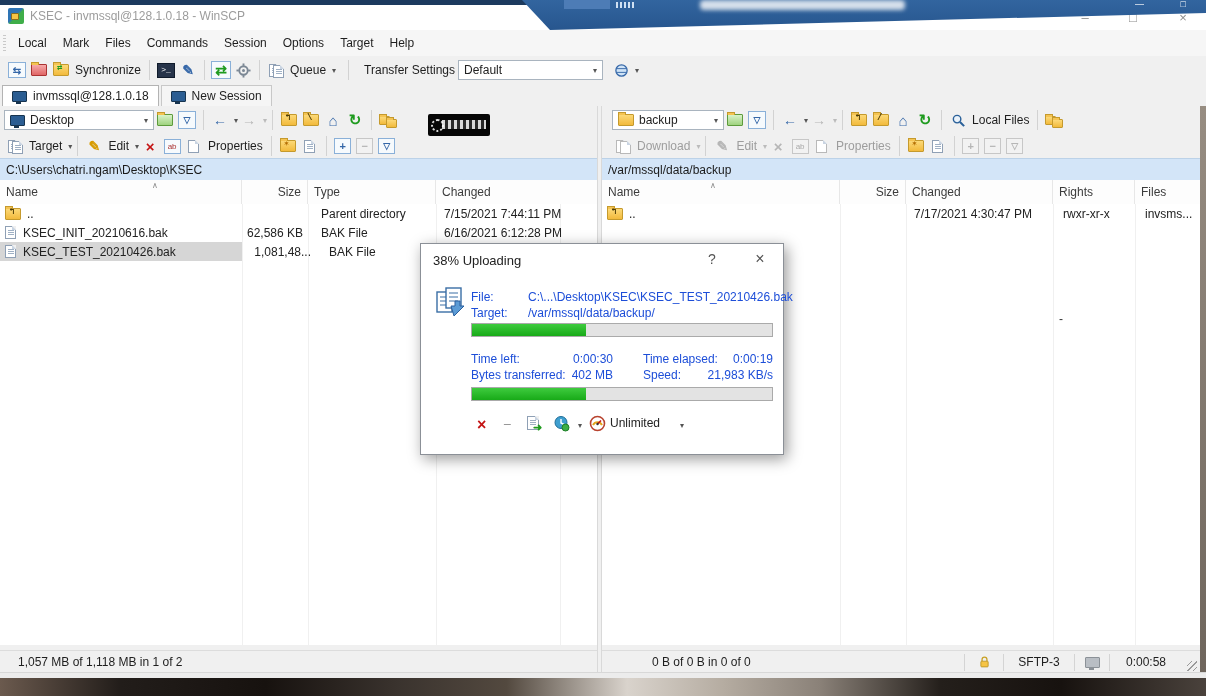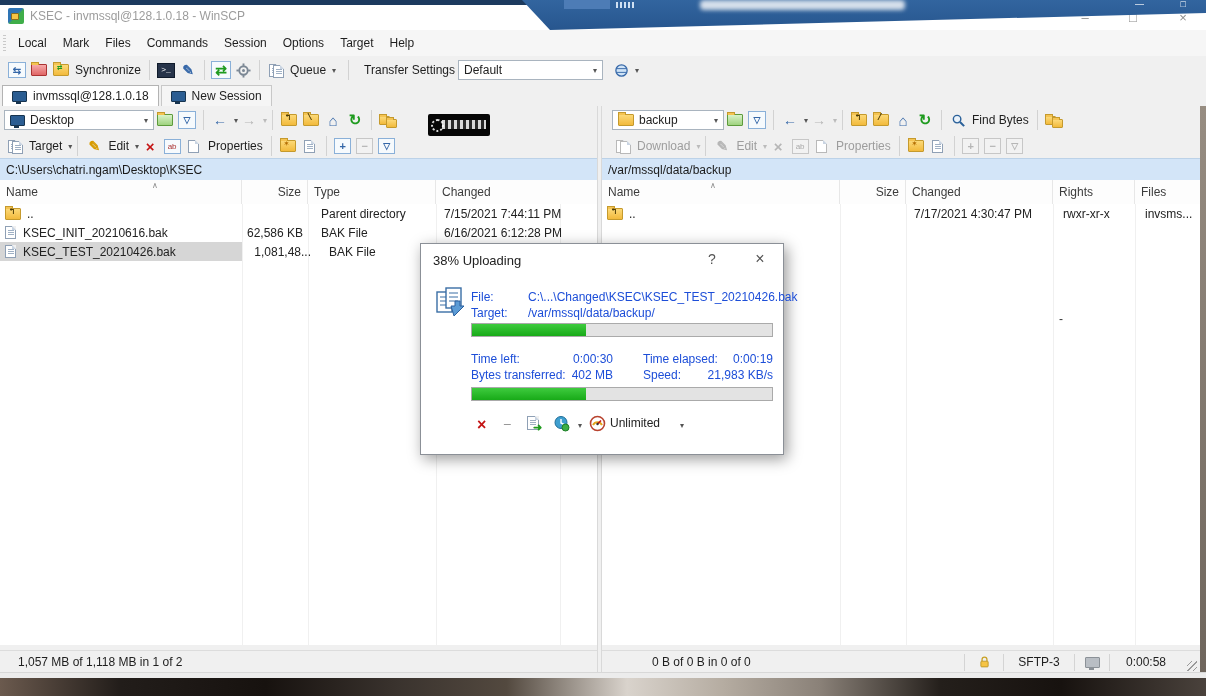--- a/index.html
+++ b/index.html
@@ -425,21 +425,21 @@
       <span class="tb-ic">
           <span class="glyph-green" style="font-size:15px;">↻</span>
         </span>
       <span class="sep"></span>
       <span class="tb-ic">
         <svg width="15" height="15" viewBox="0 0 16 16">
             <circle cx="6.5" cy="6.5" r="4" fill="#eaf2fa" stroke="#2a6099" stroke-width="1.5"></circle>
             <line x1="9.6" y1="9.6" x2="14" y2="14" stroke="#2a6099" stroke-width="2.2"></line>
           </svg>
       </span>
-      <span class="tb-label">Find Bytes</span>
+      <span class="tb-label">Local Files</span>
       <span class="sep"></span>
       <span class="tb-ic">
         <span class="fold" style="width:9px;height:7px;"></span>
           <span class="fold" style="width:9px;height:7px;margin:6px 0 0 -4px;"></span>
       </span>
     </div>
     <div class="ptb2 tbrow">
       <span style="width:10px;"></span>
       <span class="tb-ic">
           <span class="page dis"></span>
@@ -577,21 +577,21 @@
         <rect x="12" y="2" width="15" height="20" fill="#fff" stroke="#3a6ea5" stroke-width="1.4"></rect>
         <g stroke="#3a6ea5" stroke-width="1">
             <line x1="15" y1="7" x2="24" y2="7"></line>
             <line x1="15" y1="11" x2="24" y2="11"></line>
             <line x1="15" y1="15" x2="24" y2="15"></line>
           </g>
         <path d="M20 30 L30 20 l-4 0 0-5 -5 0 0 5 -4 0 z" transform="rotate(0)" fill="#5b9bd5" stroke="#2a5f9e"></path>
       </svg>
     </span>
     <span class="dlg-label" style="left:50px;top:46px;">File:</span>
-    <span class="dlg-label" style="left:107px;top:46px;">C:\...\Changed\KSEC\KSEC_TEST_20210426.bak</span>
+    <span class="dlg-label" style="left:107px;top:46px;">C:\...\Desktop\KSEC\KSEC_TEST_20210426.bak</span>
     <span class="dlg-label" style="left:50px;top:62px;">Target:</span>
     <span class="dlg-label" style="left:107px;top:62px;">/var/mssql/data/backup/</span>
 
     <div class="pbar" style="top:79px;">
         <div class="pfill" style="width: 38%;"></div>
       </div>
 
     <span class="dlg-label" style="left:50px;top:108px;">Time left:</span>
     <span class="dlg-label num" style="left:140px;top:108px;width:52px;">0:00:30</span>
     <span class="dlg-label" style="left:222px;top:108px;">Time elapsed:</span>

